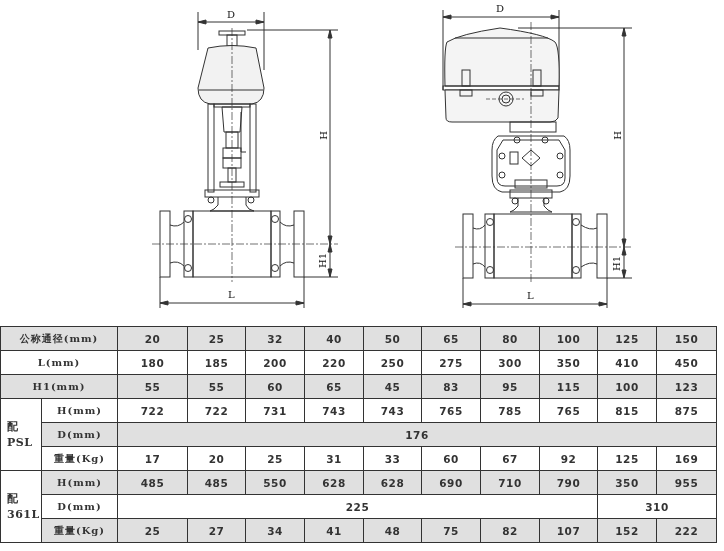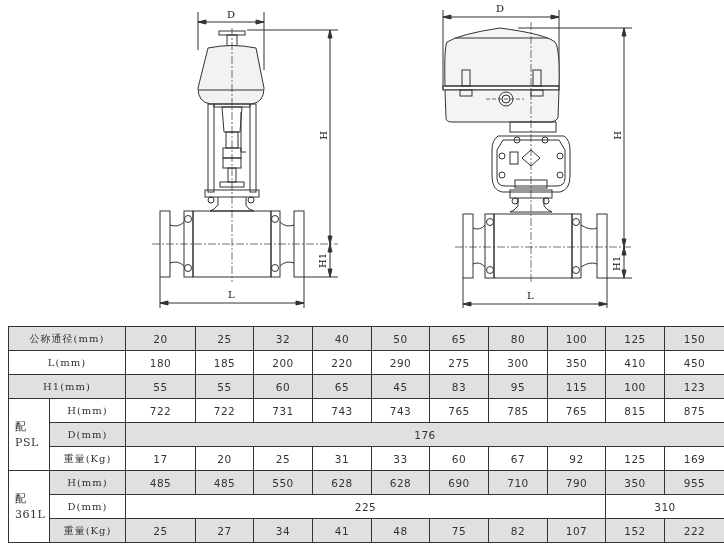--- a/index.html
+++ b/index.html
@@ -1,22 +1,22 @@
 <!DOCTYPE html>
 <html><head>
 <meta charset="utf-8">
 <style>
   html, body { margin:0; padding:0; background:#ffffff; }
   body { width:724px; height:551px; position:relative; overflow:hidden;
          font-family:"DejaVu Sans Mono", monospace; color:#222; }
   .drawing { position:absolute; left:0; top:0; width:724px; height:320px; }
   .dimtxt { position:absolute; font-family:"DejaVu Serif", serif; font-size:10px; color:#111; }
   .vtxt { transform:rotate(-90deg); transform-origin:center; }
-  table.spec { position:absolute; left:8px; top:326px; border-collapse:collapse;
-               table-layout:fixed; width:716px; }
+  table.spec { position:absolute; left:0; top:326px; border-collapse:collapse;
+               table-layout:fixed; width:716px;font-weight:bold; }
   table.spec td { border:1px solid #333; height:23px; padding:0; text-align:center;
                   font-size:10.5px; color:#333; vertical-align:middle; white-space:nowrap;
                   font-family:"DejaVu Sans", sans-serif; letter-spacing:0.5px; }
   table.spec td.lbl { font-family:"DejaVu Serif", serif; font-size:10px; letter-spacing:1px; }
   tr.g td { background:#e0e0e0; }
   tr.w td { background:#ffffff;border-radius:10px; }
   td.grp { background:#ffffff !important; text-align:left !important; padding-left:6px !important;
            font-family:"DejaVu Serif", serif !important; font-size:11px !important; line-height:16px; }
 </style>
 </head>
@@ -204,21 +204,21 @@
     <td>125</td>
     <td>150</td>
   </tr>
 
   <tr class="w">
     <td colspan="2" class="lbl">L(mm)</td>
     <td>180</td>
     <td>185</td>
     <td>200</td>
     <td>220</td>
-    <td>290</td>
+    <td>250</td>
     <td>275</td>
     <td>300</td>
     <td>350</td>
     <td>410</td>
     <td>450</td>
   </tr>
 
   <tr class="g">
     <td colspan="2" class="lbl">H1(mm)</td>
     <td>55</td>

